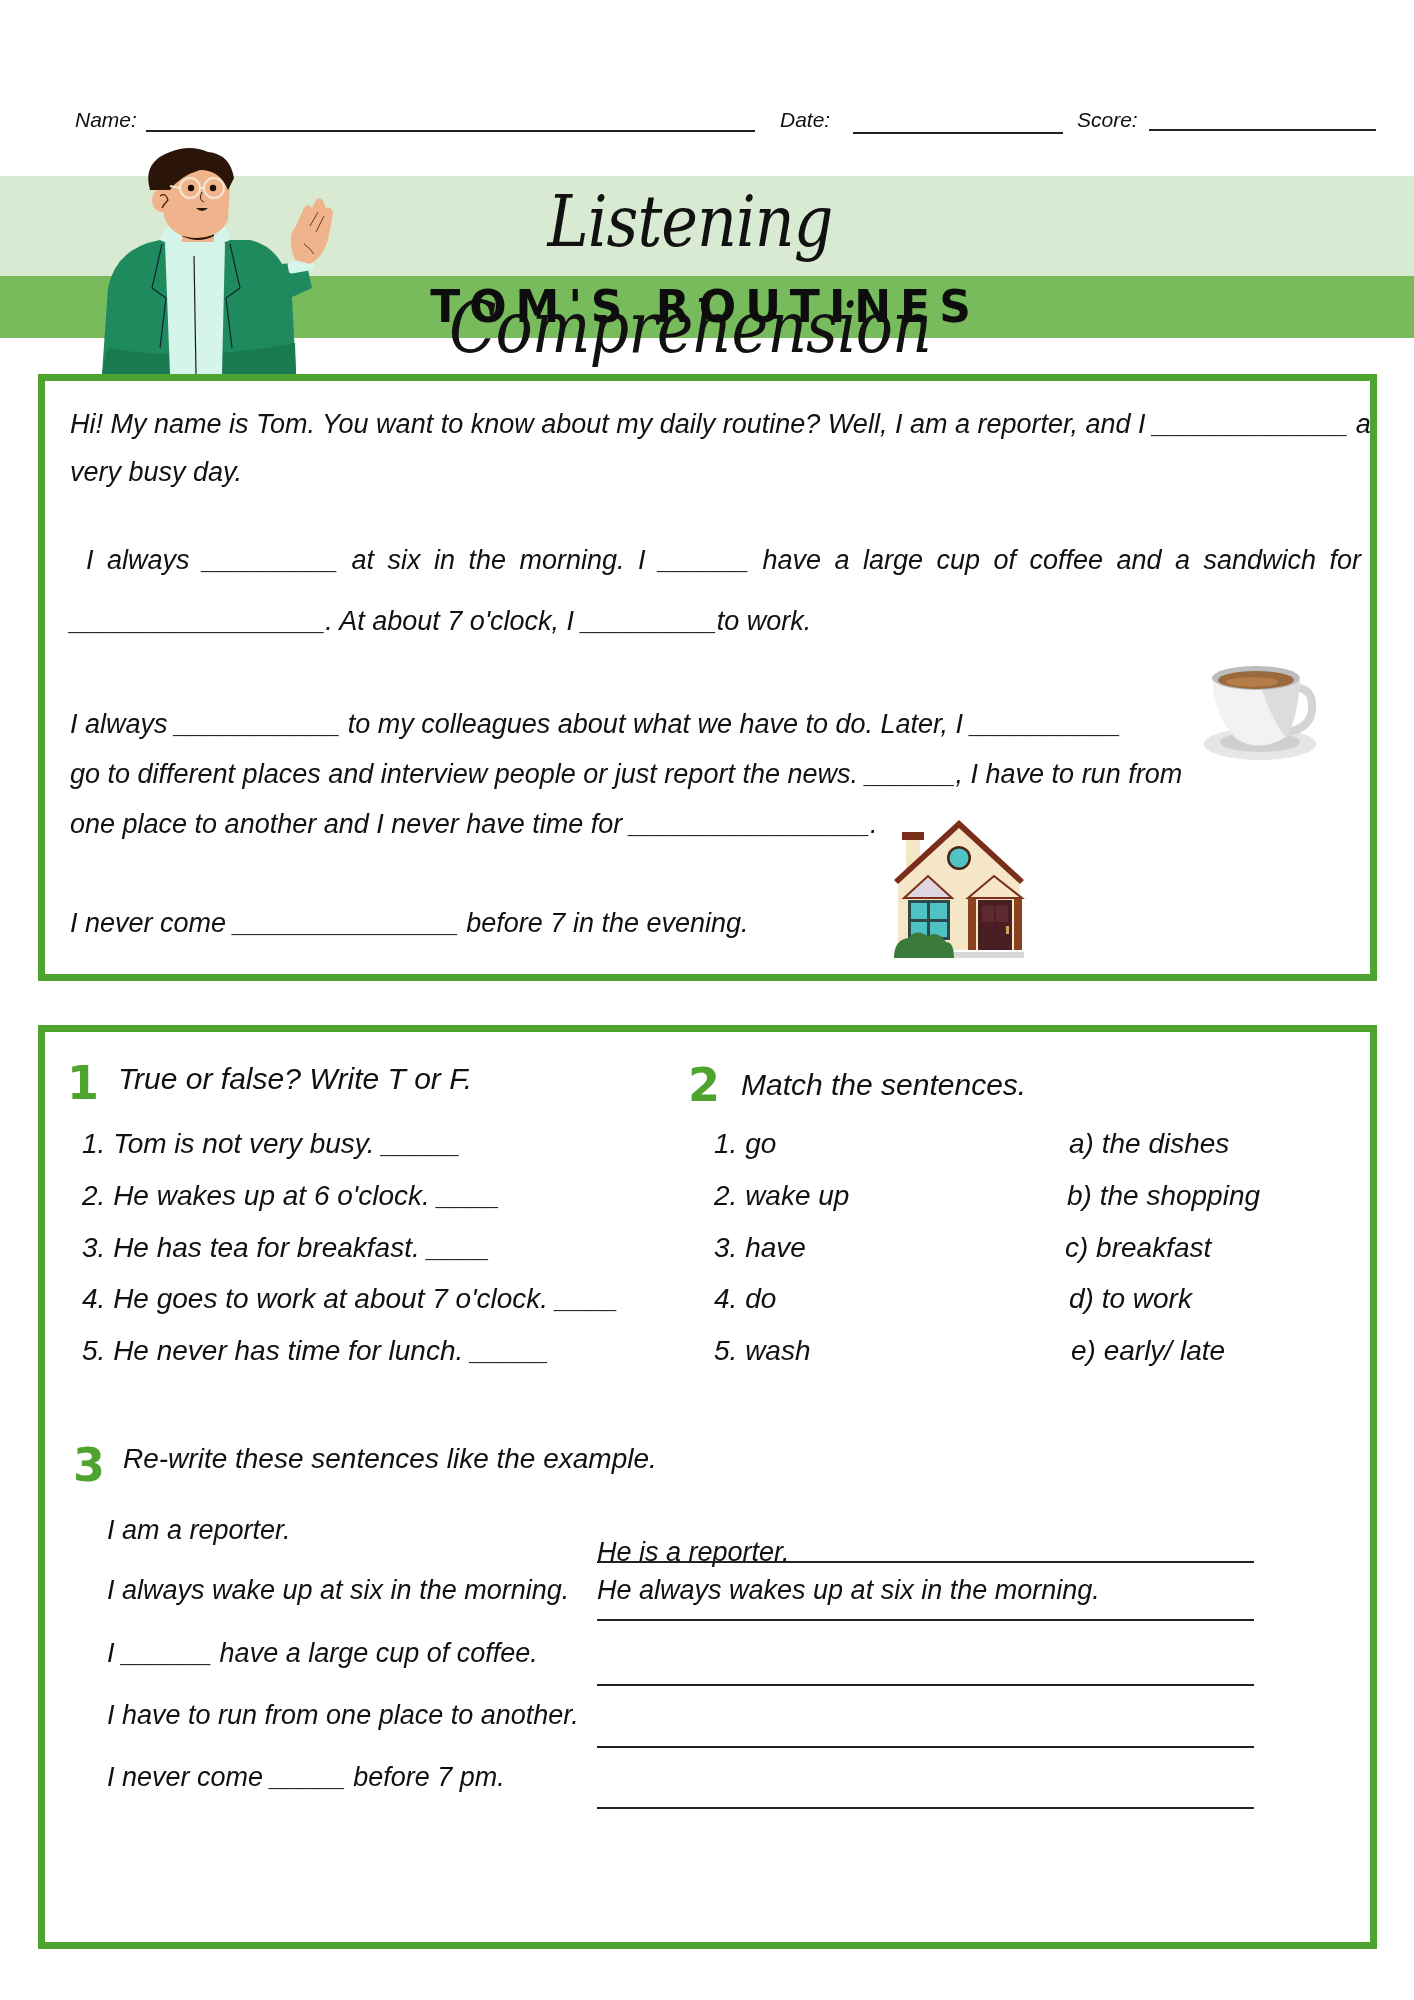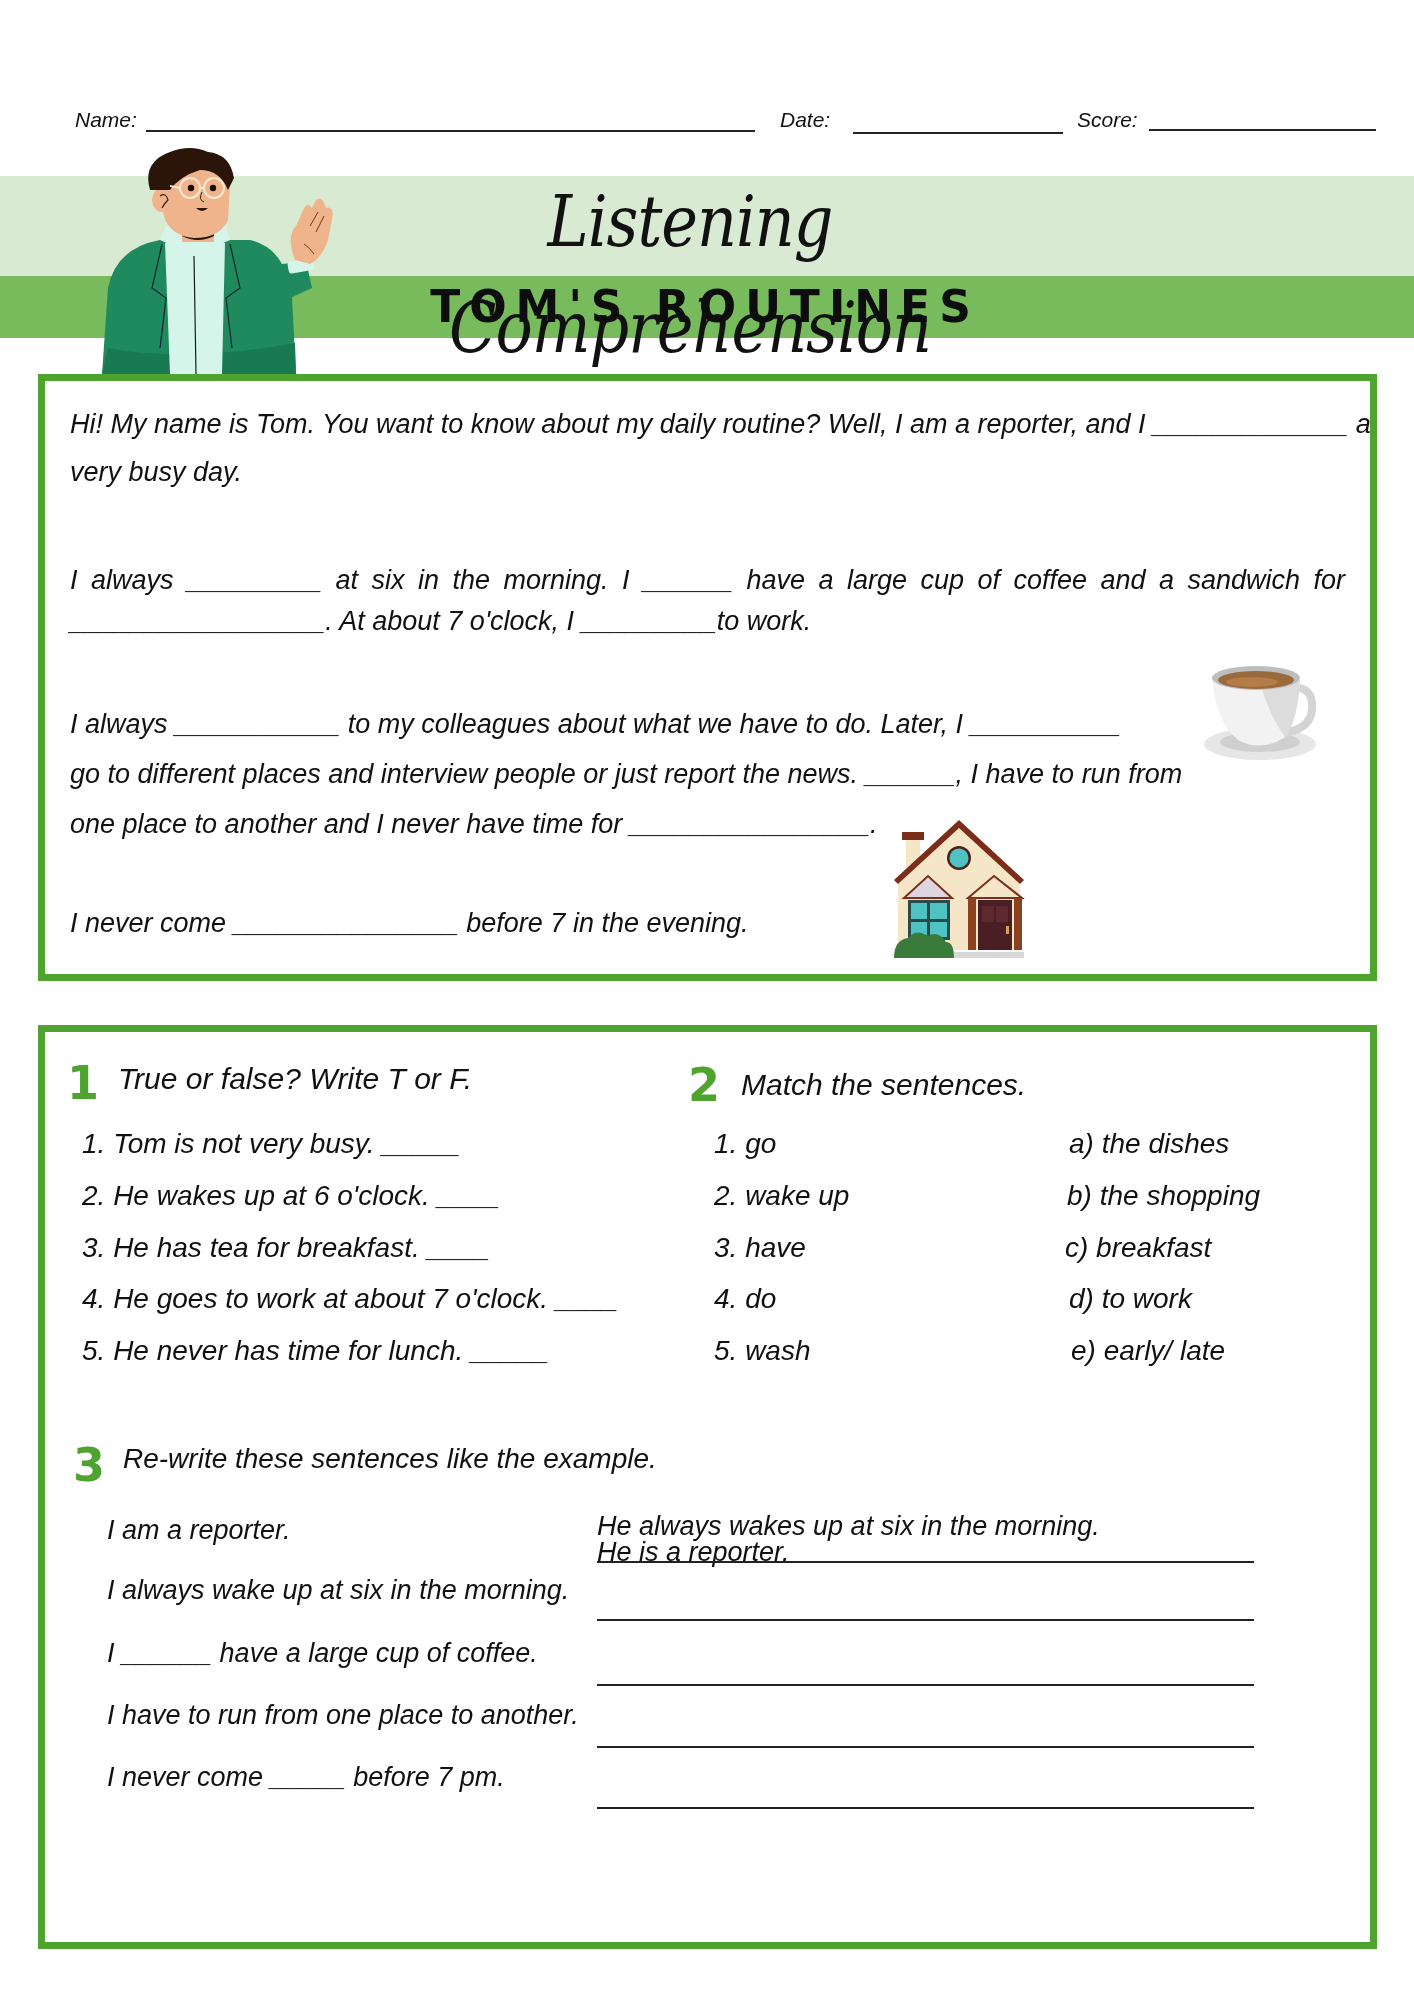--- a/index.html
+++ b/index.html
@@ -88,21 +88,21 @@
 
     <path d="M106 60 Q112 66 118 60 Z" fill="#2b1408"></path>
   </svg>
 </div>
 
 <div class="abs box box1"></div>
 
 <div class="abs para hand justify" style="top:400px;">Hi! My name is Tom. You want to know about my daily routine? Well, I am a reporter, and I _____________ a</div>
 <div class="abs para hand" style="top:448px;">very busy day.</div>
 
-<div class="abs para hand justify" style="top:556px;">I always _________ at six in the morning. I ______ have a large cup of coffee and a sandwich for</div>
+<div class="abs para hand justify" style="top:536px;margin-left:16px;">I always _________ at six in the morning. I ______ have a large cup of coffee and a sandwich for</div>
 <div class="abs para hand" style="top:597px;">_________________. At about 7 o'clock, I _________to work.</div>
 
 <div class="abs para hand" style="top:700px; width:1090px;">I always ___________ to my colleagues about what we have to do. Later, I __________</div>
 <div class="abs para hand" style="top:750px; width:1090px;">go to different places and interview people or just report the news. ______, I have to run from</div>
 <div class="abs para hand" style="top:800px; width:1090px;">one place to another and I never have time for ________________.</div>
 
 <div class="abs para hand" style="top:899px;">I never come _______________ before 7 in the evening.</div>
 
 <div class="abs" style="left:1202px; top:660px; width:120px; height:104px;">
   <svg width="120" height="104" viewBox="0 0 120 104">
@@ -169,21 +169,21 @@
 <div class="abs hand item" style="left:1071px; top:1335px;">e) early/ late</div>
 
 <div class="abs sec-num" style="left:73px; top:1442px;">3</div>
 <div class="abs hand sec-head" style="left:123px; top:1443px; font-size:28px;">Re-write these sentences like the example.</div>
 
 <div class="abs hand item" style="left:107px; top:1515px; font-size:27px;">I am a reporter.</div>
 <div class="abs hand item" style="left:597px; top:1515px; font-size:27px;margin-top:22px;">He is a reporter.</div>
 <div class="abs ans-line" style="top:1561px;"></div>
 
 <div class="abs hand item" style="left:107px; top:1575px; font-size:27px;">I always wake up at six in the morning.</div>
-<div class="abs hand item" style="left:597px; top:1511px; font-size:27px;">He always wakes up at six in the morning.</div>
+<div class="abs hand item" style="left:597px; top:1575px; font-size:27px;">He always wakes up at six in the morning.</div>
 <div class="abs ans-line" style="top:1619px;"></div>
 
 <div class="abs hand item" style="left:107px; top:1638px; font-size:27px;">I ______ have a large cup of coffee.</div>
 <div class="abs ans-line" style="top:1684px;"></div>
 
 <div class="abs hand item" style="left:107px; top:1700px; font-size:27px;">I have to run from one place to another.</div>
 <div class="abs ans-line" style="top:1746px;"></div>
 
 <div class="abs hand item" style="left:107px; top:1762px; font-size:27px;">I never come _____ before 7 pm.</div>
 <div class="abs ans-line" style="top:1807px;"></div>

